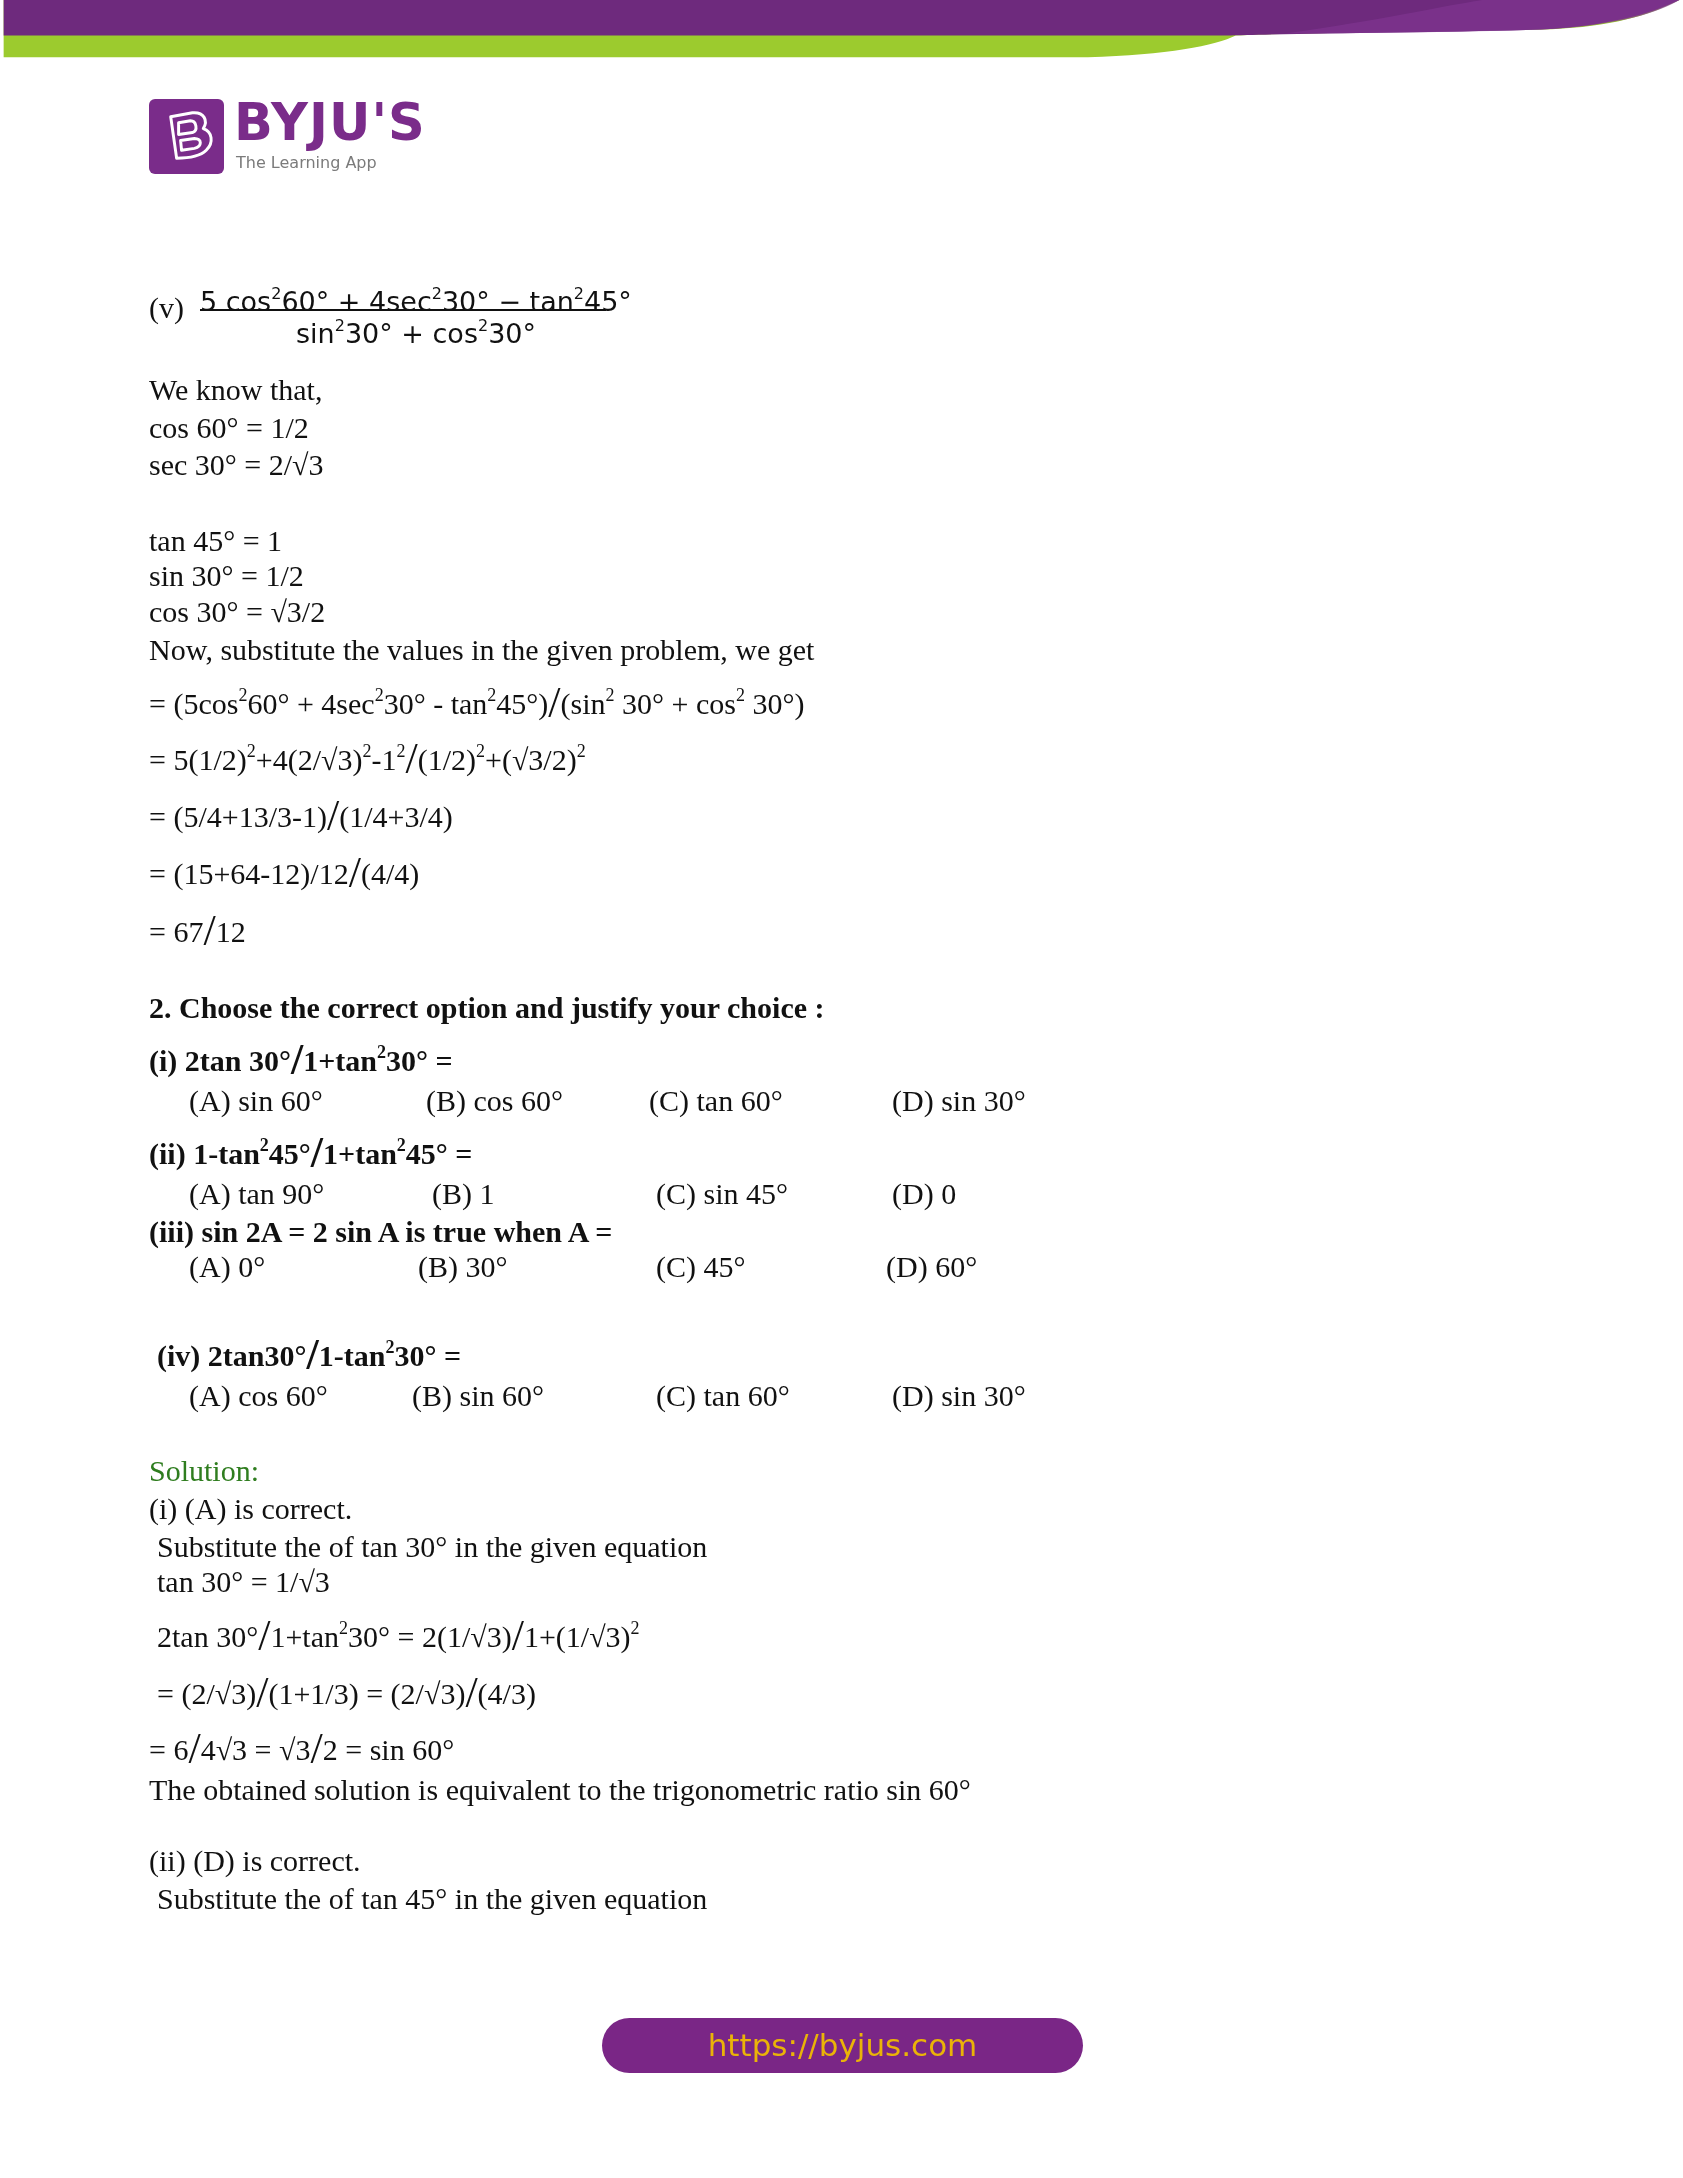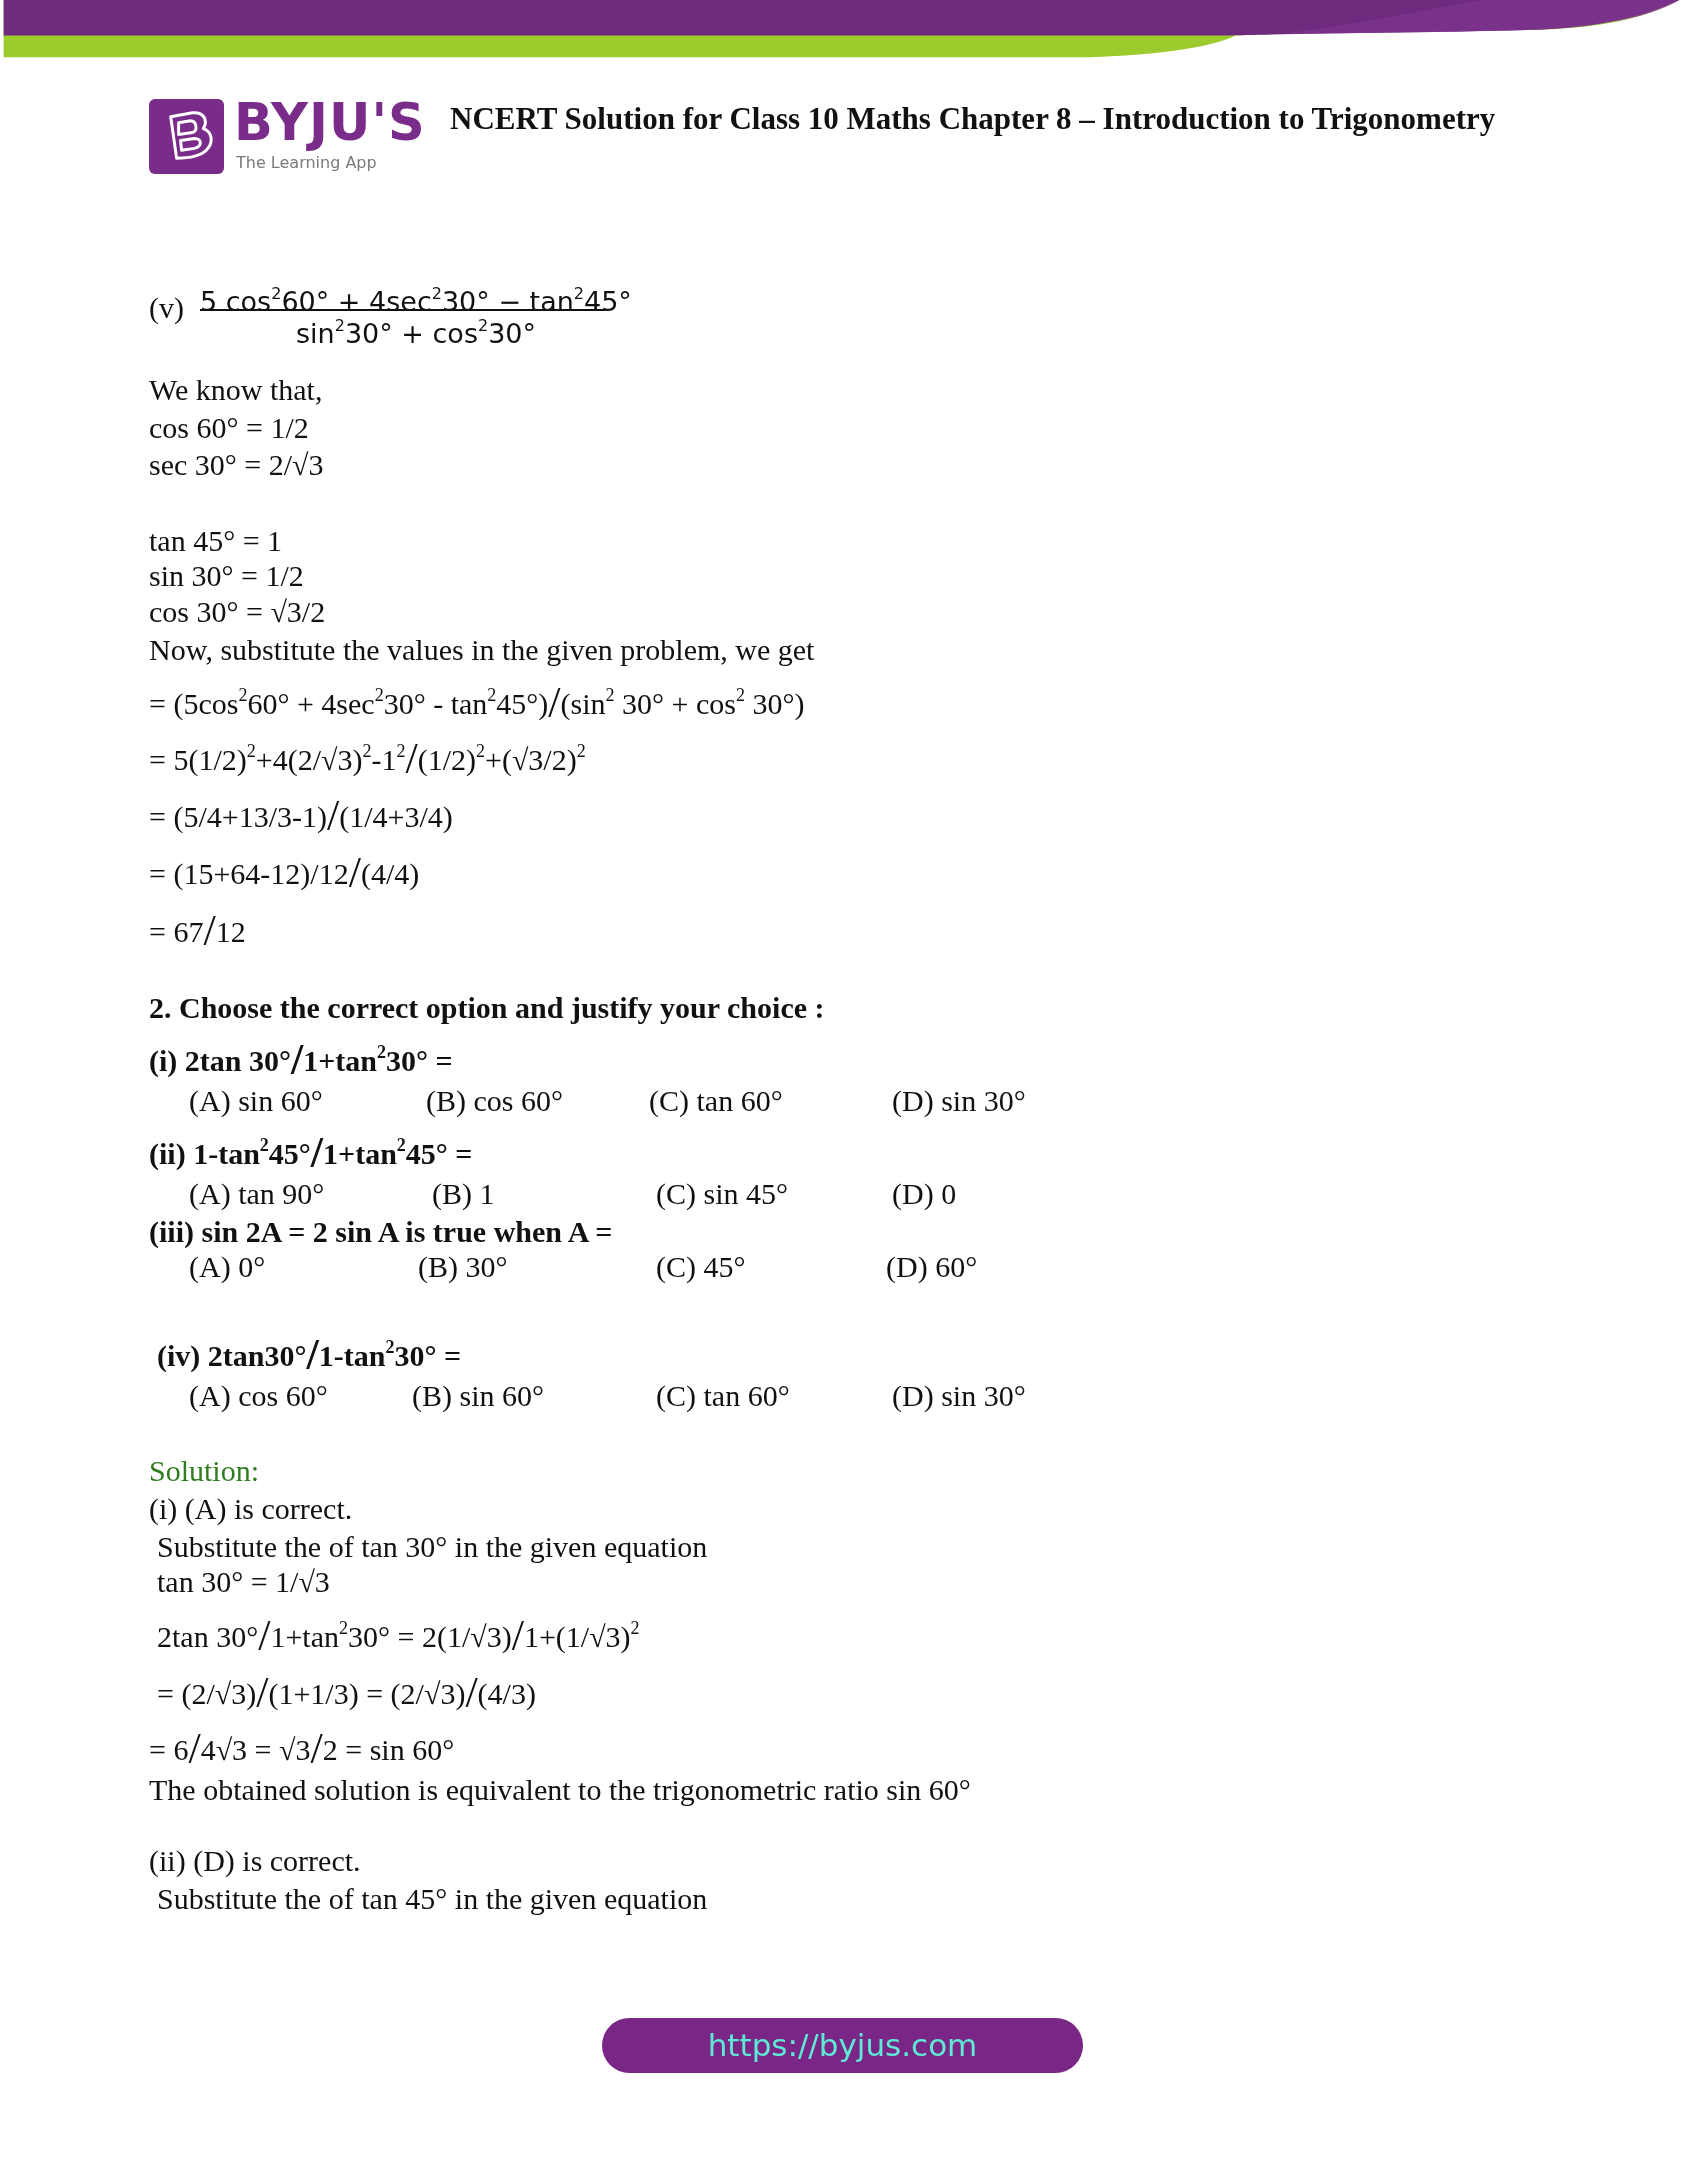--- a/index.html
+++ b/index.html
@@ -31,21 +31,21 @@
   .frac { position: absolute; left: 149px; top: 259px; font-family: "DejaVu Serif", serif; }
   .frac-label { position: absolute; left: 0; top: 32px; font-size: 30px; font-family: "Liberation Serif", serif; }
   .frac-num { position: absolute; left: 51px; top: 4px; font-size: 27px; white-space: nowrap; font-family: "DejaVu Sans", sans-serif; margin-top: 23px; }
   .frac-bar { position: absolute; left: 51px; top: 50px; width: 406px; height: 2px; background: #111; }
   .frac-den { position: absolute; left: 147px; top: 59px; font-size: 27px; white-space: nowrap; font-family: "DejaVu Sans", sans-serif; }
   .frac sup { font-size: 16px; }
 
   .opt { position: absolute; white-space: nowrap; font-size: 30px; line-height: 36px; font-weight: normal; }
 
   .footer-pill { position: absolute; left: 602px; top: 2018px; width: 481px; height: 55px;
-                 background: #7a2686; border-radius: 28px; color: #5eead4;
+                 background: #7a2686; border-radius: 28px; color: #eab308;
                  font-family: "DejaVu Sans", sans-serif; font-size: 31px; text-align: center; line-height: 55px; }
 </style>
 </head>
 <body>
 
 <svg class="top-band" width="1683" height="69" viewBox="0 0 1700 70">
   <path d="M0 0 H1700 V0 C1660 20 1620 28 1560 30 C1400 32 1300 34 1250 36 C1230 46 1180 56 1100 58 H0 Z" fill="#9ccb2e"></path>
   <path d="M0 0 H1700 C1670 14 1630 26 1560 30 C1460 33 1300 34 1240 36 H0 Z" fill="#6e2a7d"></path>
   <path d="M1100 0 H1700 C1680 12 1640 26 1560 30 C1460 33 1350 34 1300 34 C1400 20 1450 8 1500 0 Z" fill="#7f3590" opacity="0.7"></path>
 </svg>
@@ -53,21 +53,20 @@
 <div class="header">
   <div class="logo">
     <div class="logo-mark">
       <svg width="75" height="75" viewBox="0 0 76 76">
         <path d="M22 18 L44 14 C56 13 60 22 55 30 C64 33 66 44 58 52 C52 58 40 60 28 60 Z M30 24 L30 36 L44 34 C50 32 48 22 42 22 Z M32 42 L33 52 L46 50 C54 48 54 40 46 40 Z" fill="none" stroke="#ffffff" stroke-width="3" stroke-linejoin="round"></path>
       </svg>
     </div>
     <div class="logo-word">BYJU'S</div>
     <div class="logo-tag">The Learning App</div>
   </div>
-  <div class="doc-title">NCERT Solution for Class 10 Maths Chapter 8 – Introduction to Trigonometry</div>
 </div>
 
 <div class="frac">
   <div class="frac-label">(v)</div>
   <div class="frac-num"><span>5 cos</span><sup>2</sup><span>60° + 4sec</span><sup>2</sup><span>30° − tan</span><sup>2</sup><span>45°</span></div>
   <div class="frac-bar"></div>
   <div class="frac-den"><span>sin</span><sup>2</sup><span>30° +  cos</span><sup>2</sup><span>30°</span></div>
 </div>
 
 <div class="content">

